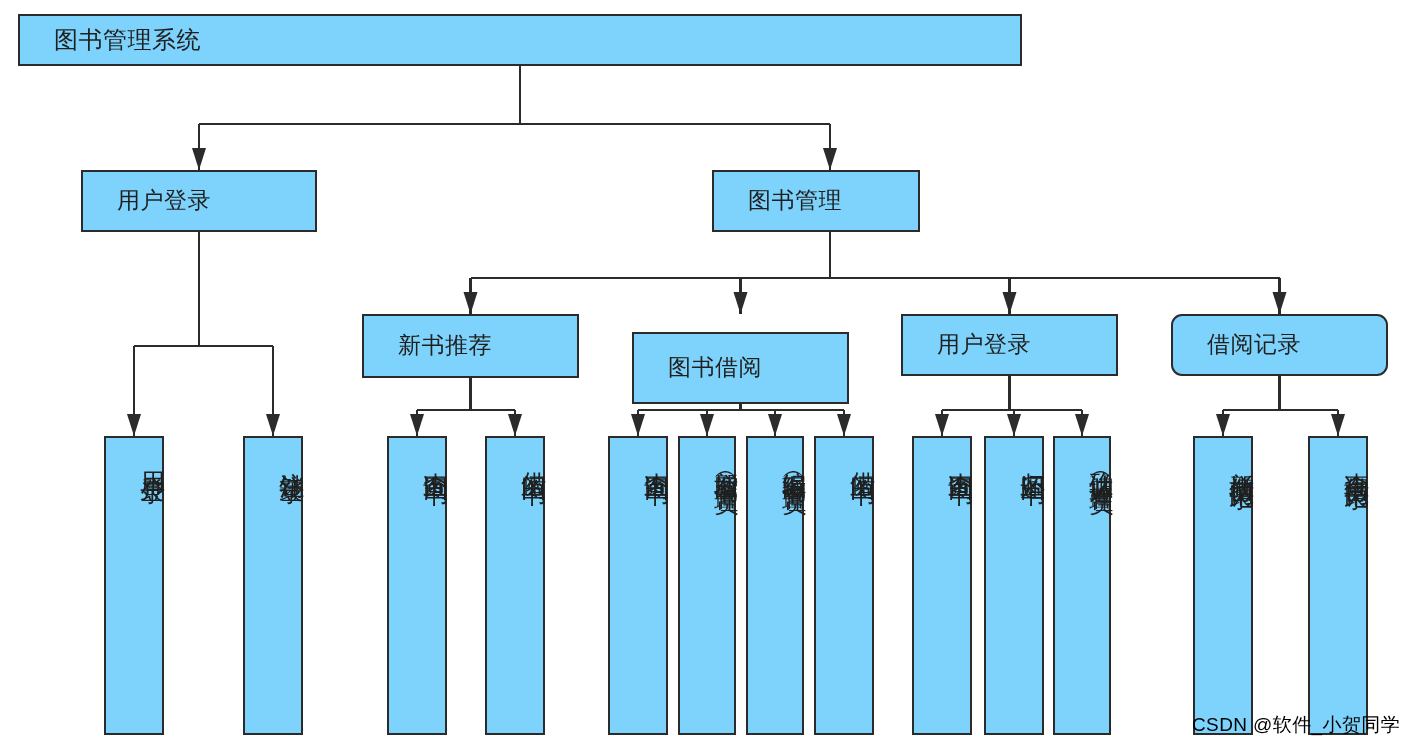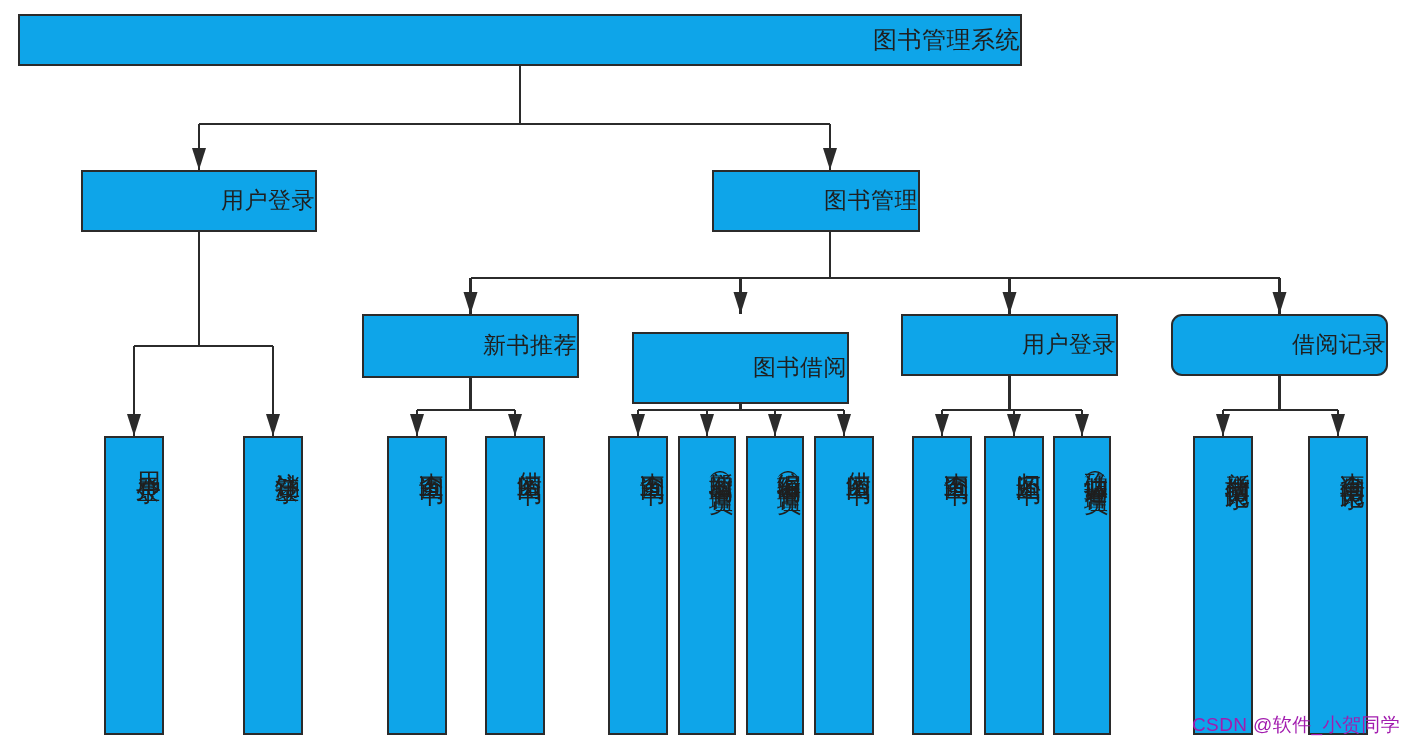--- a/index.html
+++ b/index.html
@@ -23,27 +23,28 @@
     position: absolute;
     left: 0;
     top: 0;
     width: 1405px;
     height: 747px;
     pointer-events: none;
   }
   .node {
     position: absolute;
     box-sizing: border-box;
-    background: #0ea5e9;
+    background: #7dd3fc;
     border: 2.4px solid #2b2b2b;
     display: flex;
     align-items: center;
-    justify-content: flex-end;
+    justify-content: flex-start;
     text-align: center;
     color: #1f1f1f;
+    padding-left: 34px;
   }
   .node-label {
     display: block;
     line-height: 1.18;
     letter-spacing: 0.5px;
   }
   .node.horiz .node-label {
     font-size: 23px;
     white-space: nowrap;
   }
@@ -61,21 +62,21 @@
     line-height: 1.05;
     letter-spacing: 3px;
     white-space: nowrap;
   }
   .node.leaf.tall-text .node-label {
     font-size: 24px;
   }
   .watermark {
     position: absolute;
     font-size: 19px;
-    color: #a21caf;
+    color: #000000;
     white-space: nowrap;
     letter-spacing: 0.4px;
   }
 </style>
 </head>
 <body>
 
 <div id="canvas">
   <svg id="edges" viewBox="0 0 1405 747" xmlns="http://www.w3.org/2000/svg">
       <line x1="520" y1="66" x2="520" y2="124" stroke="#2b2b2b" stroke-width="2.4" shape-rendering="crispEdges"></line>

